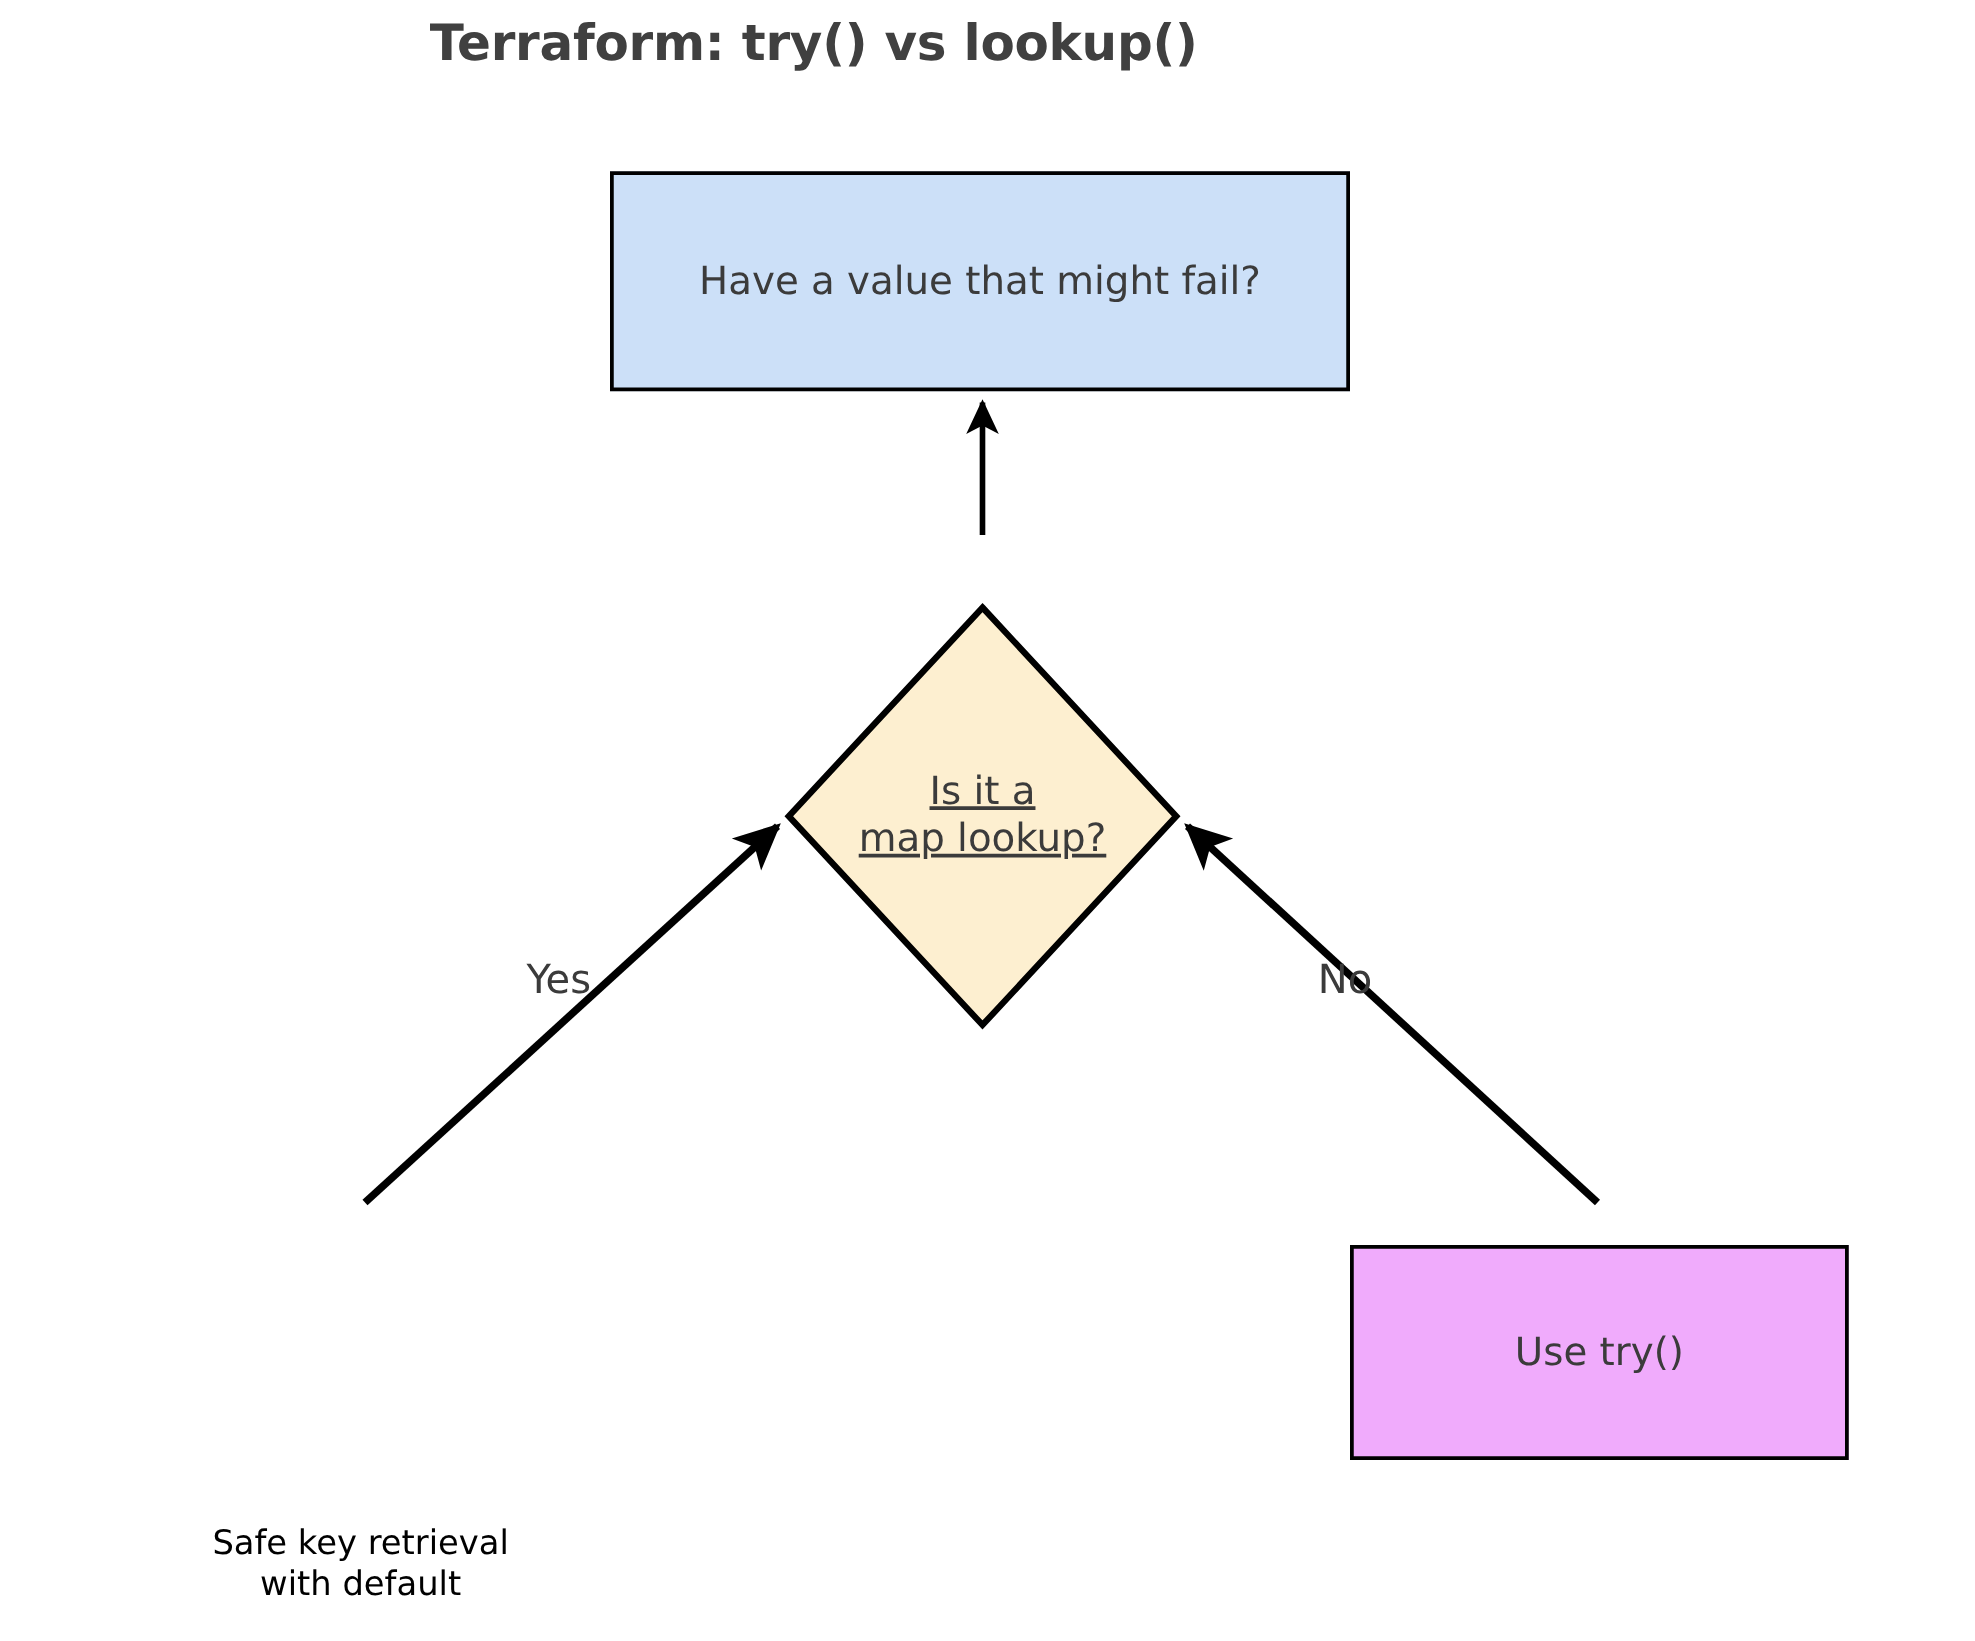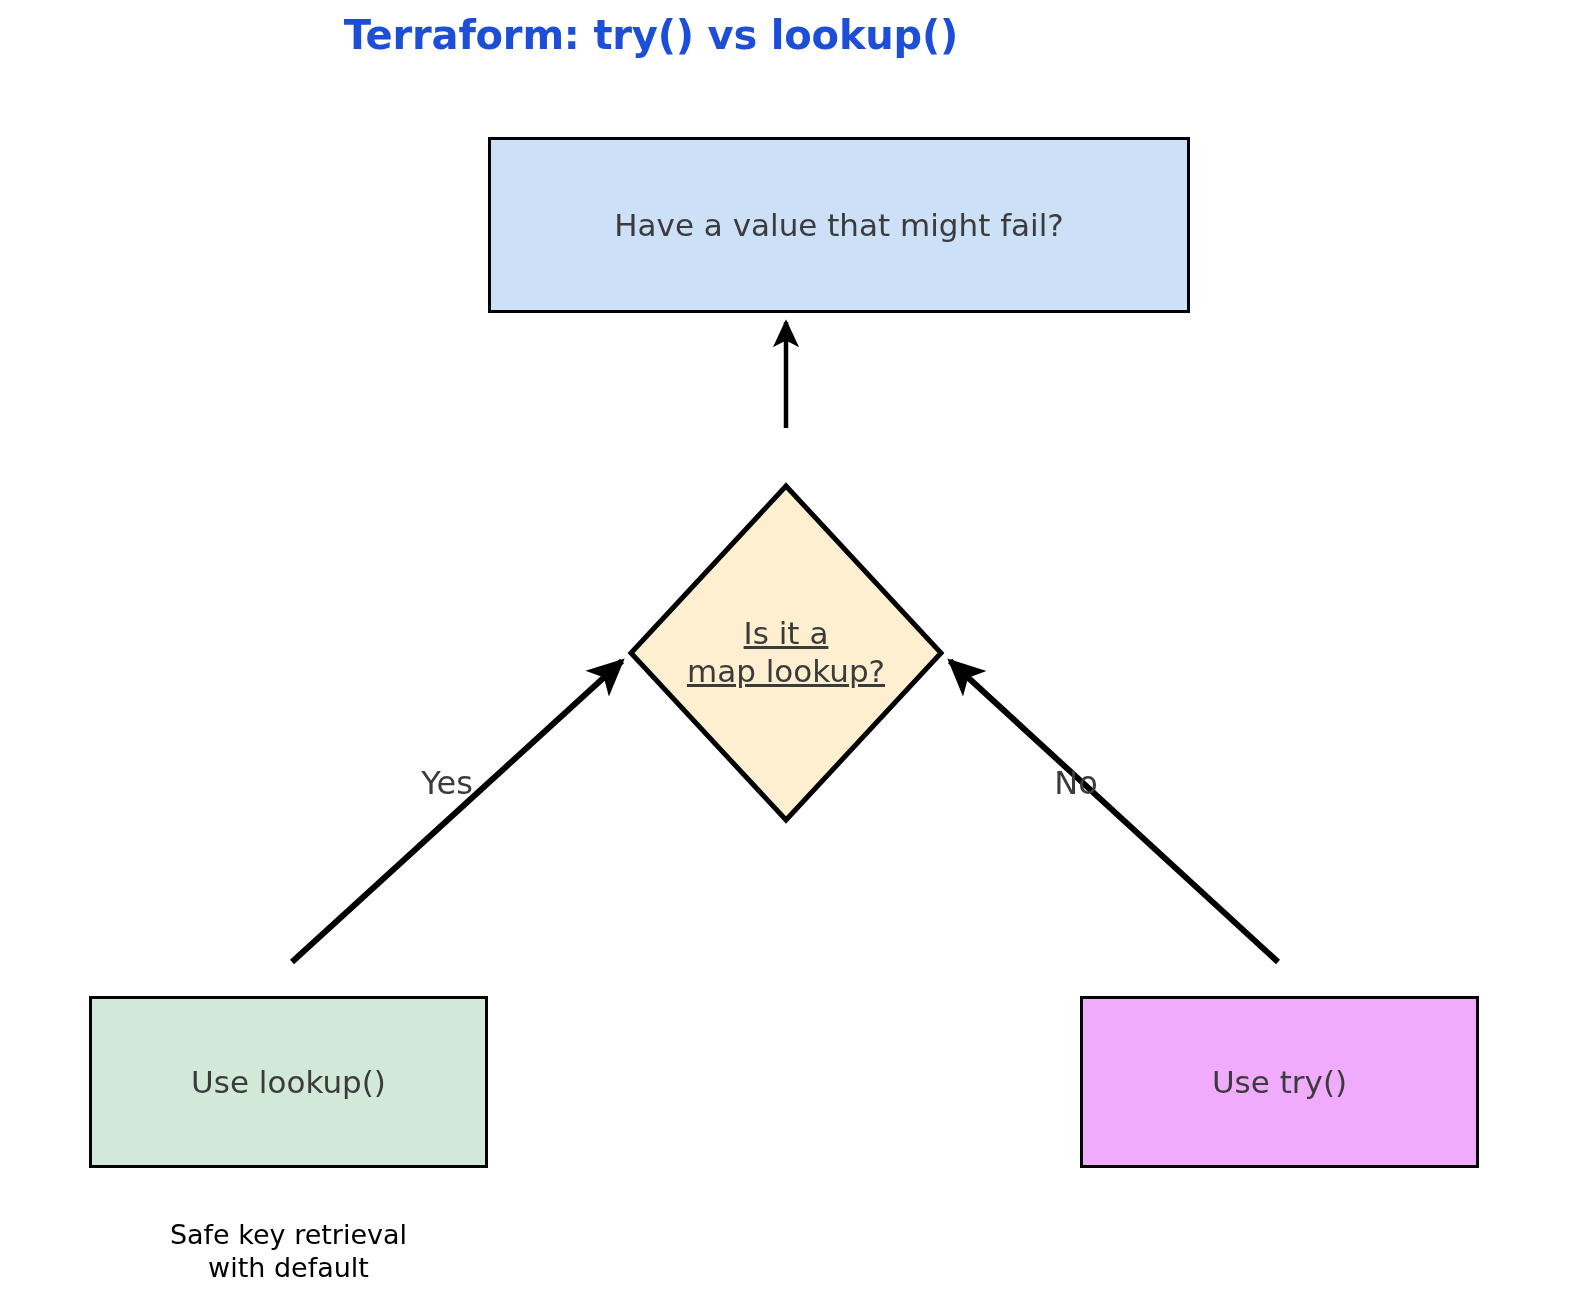--- a/index.html
+++ b/index.html
@@ -29,39 +29,39 @@
     pointer-events: none;
   }
   .diagram-title {
     position: absolute;
     left: 0;
     top: 12px;
     width: 1302px;
     text-align: center;
     font-size: 40px;
     font-weight: bold;
-    color: #1d4ed8;
+    color: #404040;
     letter-spacing: -0.2px;
   }
   .node {
     position: absolute;
     box-sizing: border-box;
     display: flex;
     align-items: center;
     justify-content: center;
     border: 3px solid #000000;
     color: #3b3b3b;
     font-size: 31px;
     line-height: 1.18;
     text-align: center;
   }
   .node-start {
     left: 488px;
     top: 137px;
-    width: 702px;
+    width: 592px;
     height: 176px;
     background: #cce0f8;
   }
   .node-lookup {
     left: 89px;
     top: 996px;
     width: 399px;
     height: 172px;
     background: #d2e9d8;
   }
@@ -162,23 +162,20 @@
   </div>
 
   <div class="node-decision">
     <svg width="320" height="344" viewBox="0 0 320 344">
       <polygon points="160,5 315,172 160,339 5,172" fill="#fdefd0" stroke="#000000" stroke-width="5" stroke-linejoin="miter"></polygon>
     </svg>
     <div class="decision-label">Is it a
 map lookup?</div>
   </div>
 
-  <div class="node node-lookup">
-    <span>Use lookup()</span>
-  </div>
 
   <div class="node node-try">
     <span>Use try()</span>
   </div>
 
   <div class="edge-label label-yes">Yes</div>
 
   <div class="edge-label label-no">No</div>
 
   <div class="caption caption-left">Safe key retrieval

